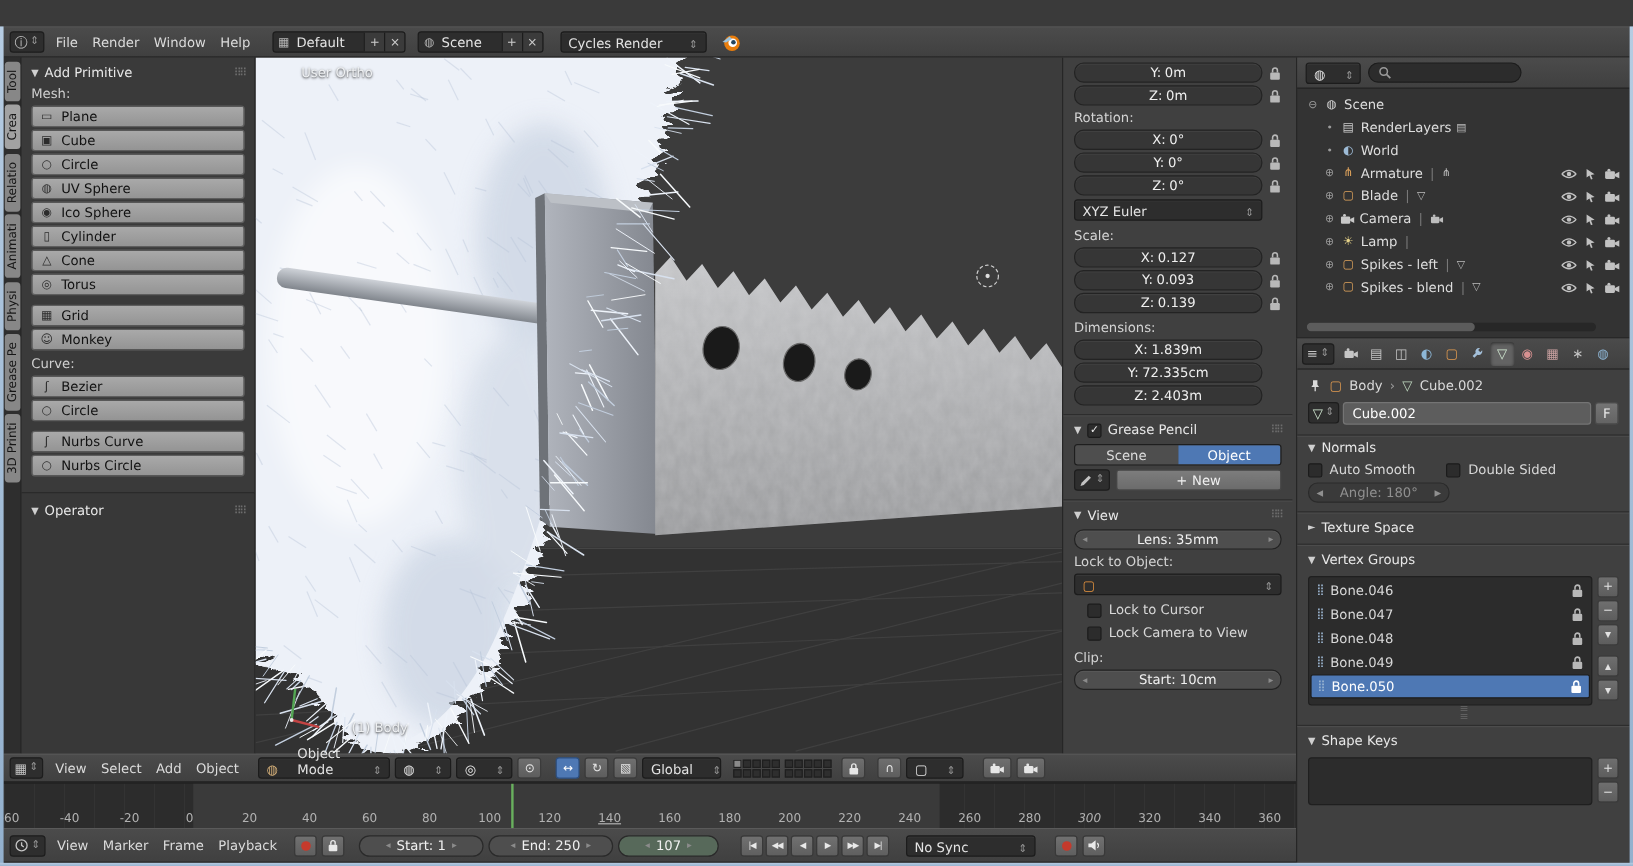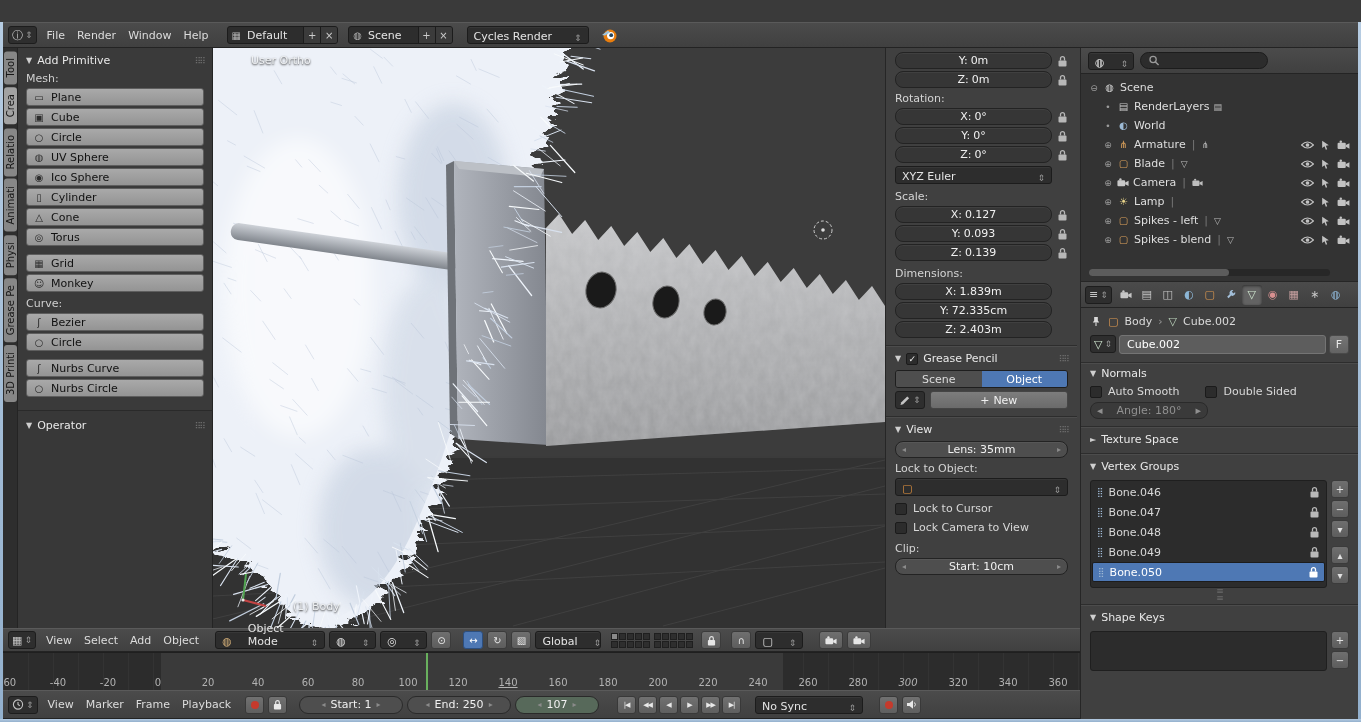--- a/index.html
+++ b/index.html
@@ -48,21 +48,21 @@
 .nfield{flex:1;height:17px;background:#363636;border:1px solid #232323;border-radius:8px;display:flex;align-items:center;justify-content:center;gap:3px;color:#f0f0f0;box-shadow:inset 0 1px 0 rgba(255,255,255,.05)}
 .nfield.lite{background:#4e4e4e}
 .nfield .edge-ar{color:#8b8b8b;font-size:8px}
 .nfield.spread{justify-content:space-between;padding:0 6px}
 .lk{width:11px;height:12px;color:#b8b8b8}
 .nlabel{color:#d4d4d4;margin:4px 0 3px}
 .toggle2{display:flex;height:18px;border:1px solid #1e1e1e;border-radius:3px;overflow:hidden;margin:1px 0 3px}
 .toggle2 .half{flex:1;display:flex;align-items:center;justify-content:center;color:#ddd;background:#4e4e4e}
 .toggle2 .half.active{background:var(--accent);color:#fff}
 .btn-new{flex:1;height:18px;background:linear-gradient(#7d7d7d,#6b6b6b);border:1px solid #454545;border-radius:3px;color:#f0f0f0;display:flex;align-items:center;justify-content:center;gap:4px}
-.chkrow{display:flex;align-items:center;gap:6px;margin:6px 0;color:#d8d8d8}
+.chkrow{display:flex;align-items:center;gap:6px;margin:6px 11px;color:#d8d8d8}
 .chk{width:12px;height:12px;background:#2c2c2c;border:1px solid #1b1b1b;border-radius:2px;display:inline-flex;align-items:center;justify-content:center;color:#eee;font-size:9px;flex:0 0 auto}
 .psep{height:1px;background:#2d2d2d;box-shadow:0 1px 0 #4c4c4c;margin:7px -9px 6px -9px}
 
 #outliner{position:absolute;left:1080px;top:48px;width:278px;height:234px;background:#333;border-left:1px solid #262626;border-bottom:1px solid #262626}
 .ohead{height:26px;background:linear-gradient(#4b4b4b,#404040);border-bottom:1px solid #242424;display:flex;align-items:center;gap:6px;padding:0 7px}
 .search{height:17px;width:128px;background:#2c2c2c;border:1px solid #1c1c1c;border-radius:9px;display:flex;align-items:center;gap:5px;padding:0 7px;color:#9a9a9a}
 .orow{display:flex;align-items:center;height:19px;padding:0 8px 0 8px;gap:4px;color:#dedede}
 .orow.child{padding-left:22px}
 .exp{width:10px;color:#9c9c9c;font-size:9px;text-align:center}
 .oic{width:13px;text-align:center;font-size:10px}

